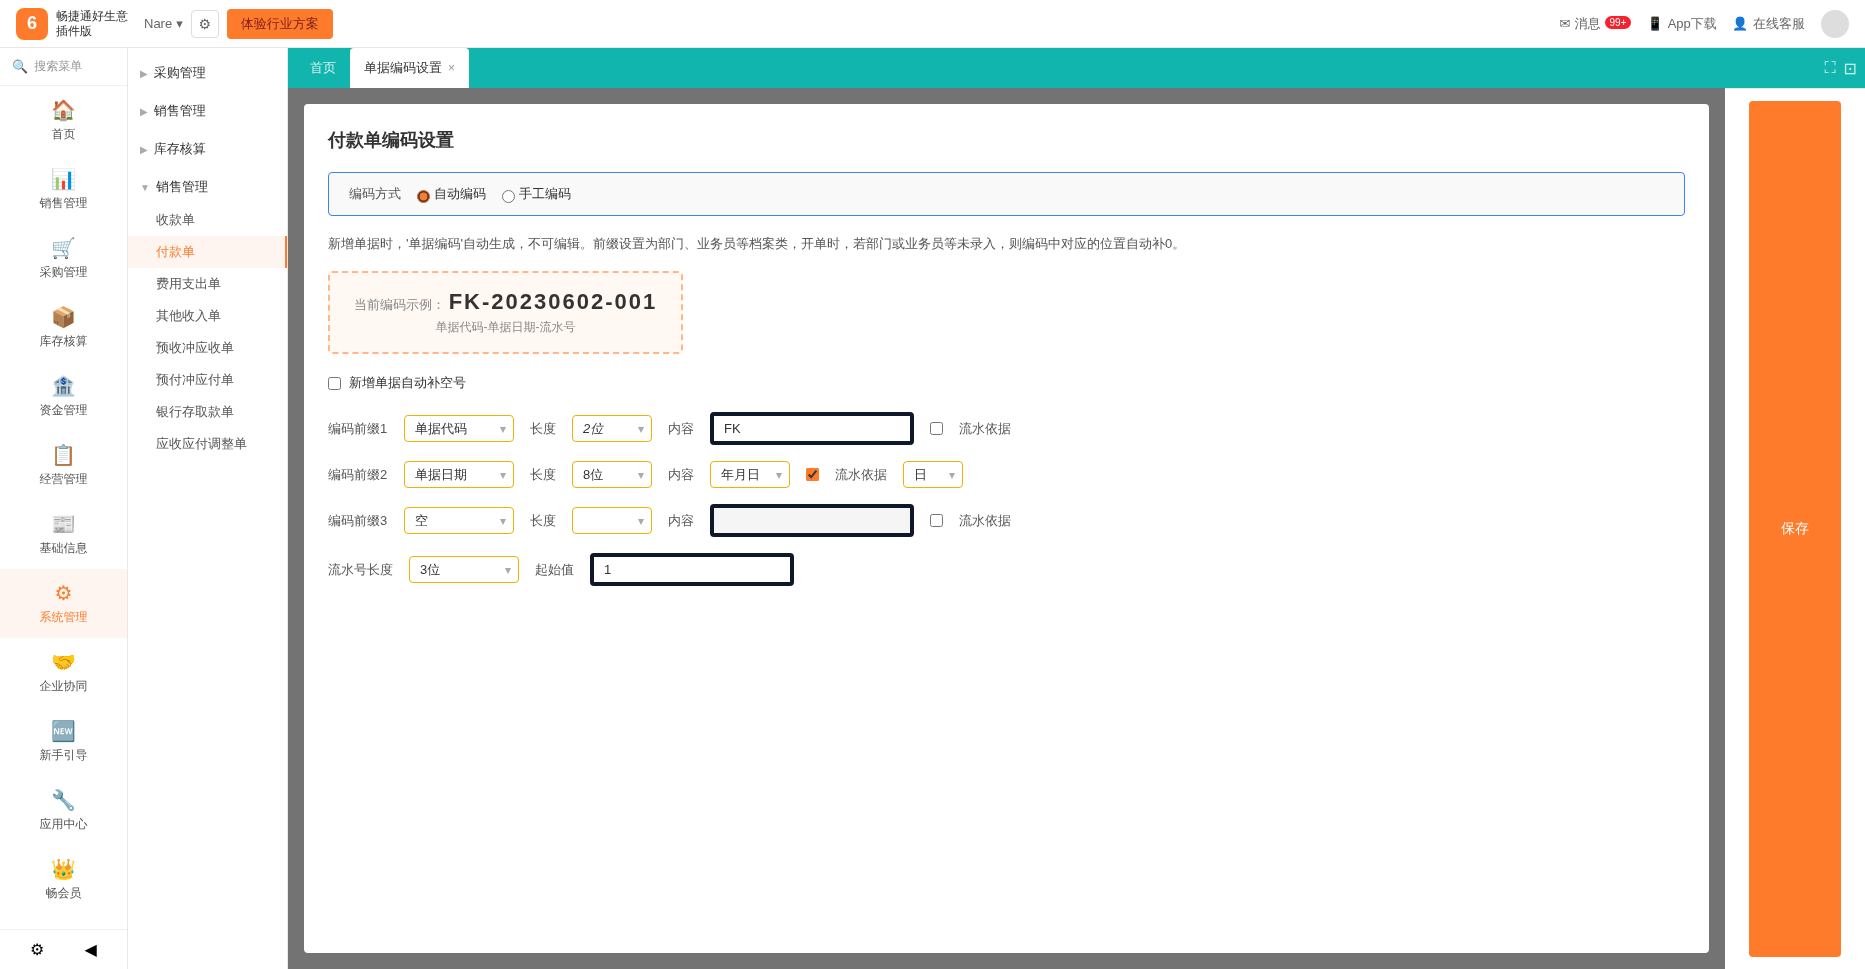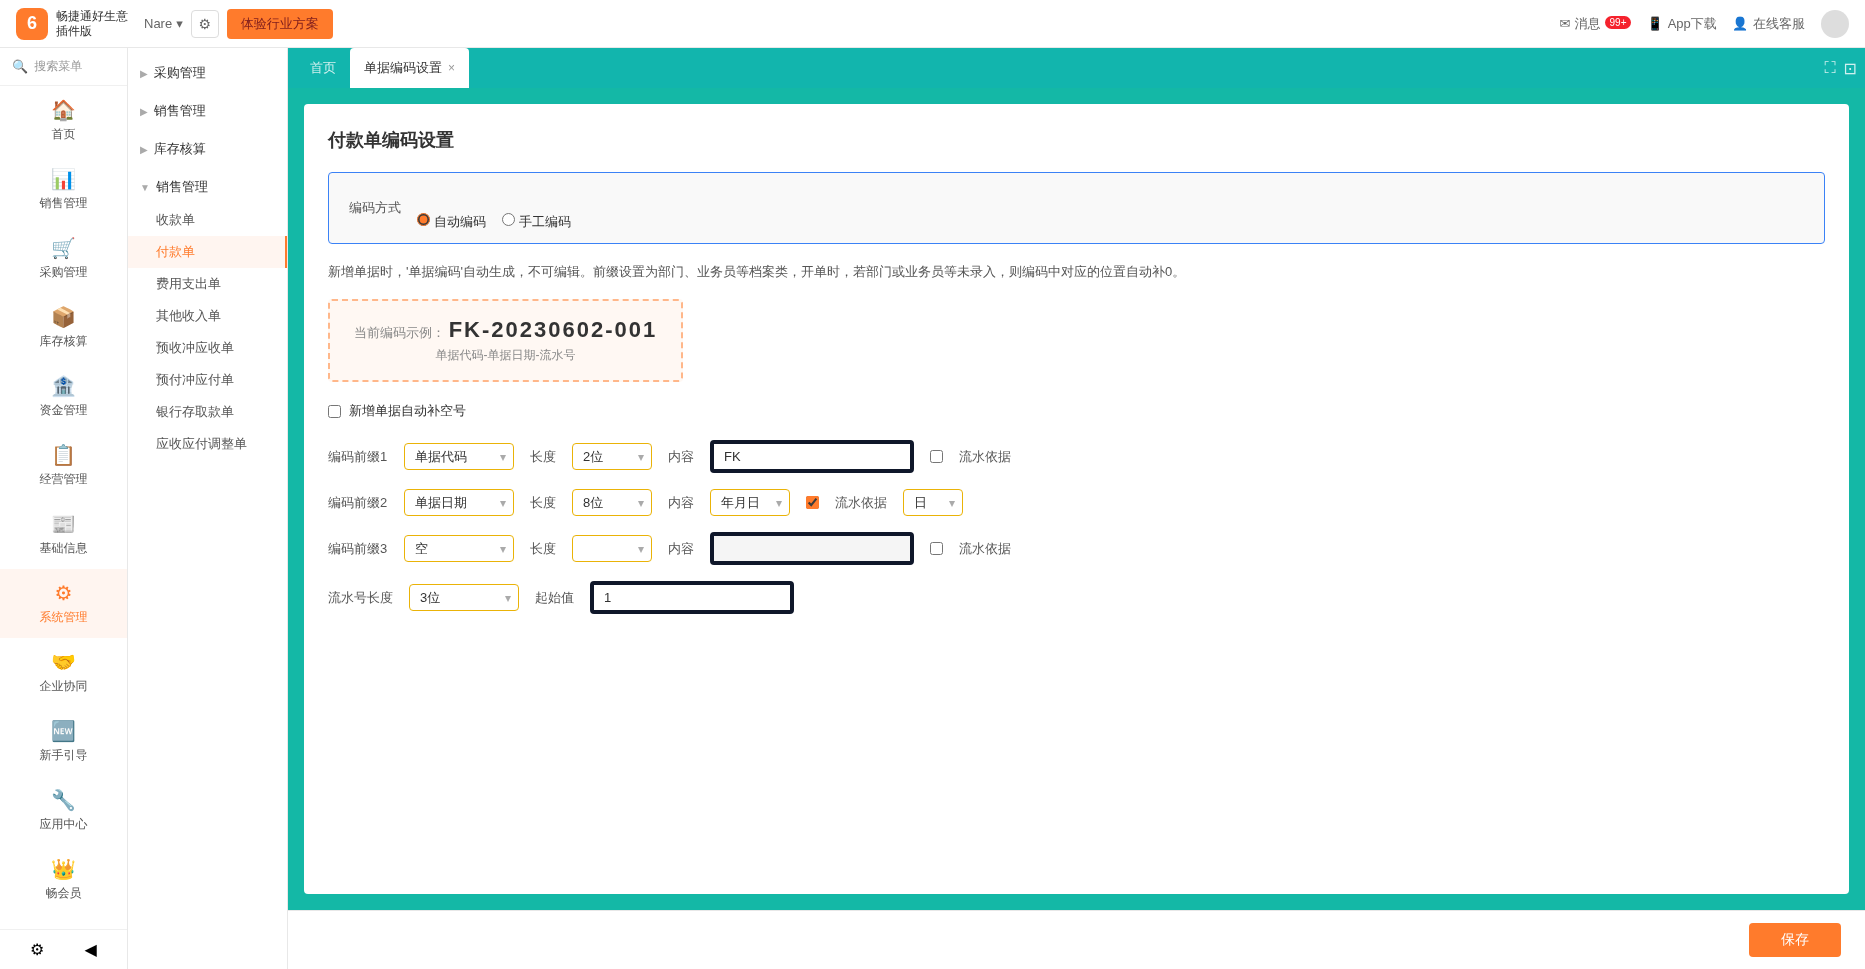--- a/index.html
+++ b/index.html
@@ -188,23 +188,23 @@
       display: flex; align-items: center; gap: 8px;
     }
     .tab-bar-icon {
       color: rgba(255,255,255,0.8); font-size: 16px; cursor: pointer;
     }
 
     
     .page-area {
       flex: 1;
       overflow-y: auto;
-      background: #14b8a6;
-      display: flex;
-      flex-direction: column;
+      background: #737373;
+      display: flex;
+      flex-direction: row;
     }
 
     
     .content-panel {
       background: #fff;
       margin: 16px;
       border-radius: 4px;
       padding: 24px;
       flex: 1;
     }
@@ -219,21 +219,21 @@
     .encoding-method-row {
       display: flex; align-items: center; gap: 16px;
       background: #f9f9f9;
       border: 1px solid #3b82f6;
       border-radius: 4px;
       padding: 12px 20px;
       margin-bottom: 16px;
     }
     .encoding-method-label { font-size: 13px; color: #555; }
     .radio-group { display: flex; align-items: center; gap: 16px; }
-    .radio-item { display: flex; align-items: flex-start; gap: 4px; font-size: 13px; color: #333; cursor: pointer; margin-top: 28px; }
+    .radio-item { display: flex; align-items: flex-end; gap: 4px; font-size: 13px; color: #333; cursor: pointer; }
     input[type="radio"] { accent-color: #ff7b2c; cursor: pointer; }
 
     
     .info-text {
       font-size: 13px; color: #555;
       line-height: 1.8;
       margin-bottom: 16px;
     }
 
     
@@ -533,21 +533,21 @@
         
         <div class="form-row">
           <span class="form-label">编码前缀1</span>
           <div class="select-wrapper">
             <select class="form-select">
               <option>单据代码</option>
             </select>
           </div>
           <span class="form-text">长度</span>
           <div class="select-wrapper">
-            <select class="form-select" style="min-width:80px;">
+            <select class="form-select" style="min-width:80px;font-style:italic;">
               <option>2位</option>
             </select>
           </div>
           <span class="form-text">内容</span>
           <input class="form-input" type="text" value="FK" style="min-width: 80px;">
           <input type="checkbox" style="">
           <span class="form-text">流水依据</span>
         </div>
 
         

